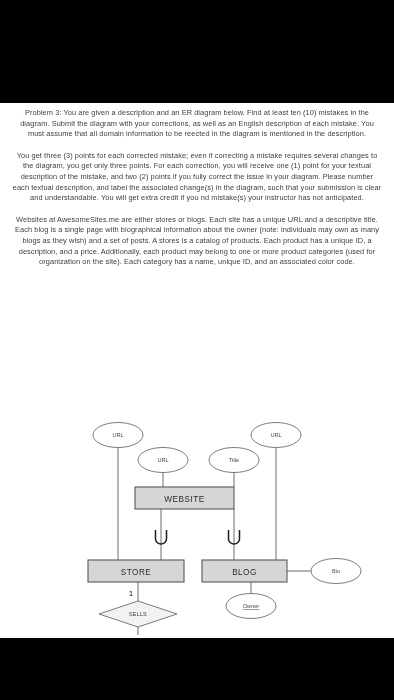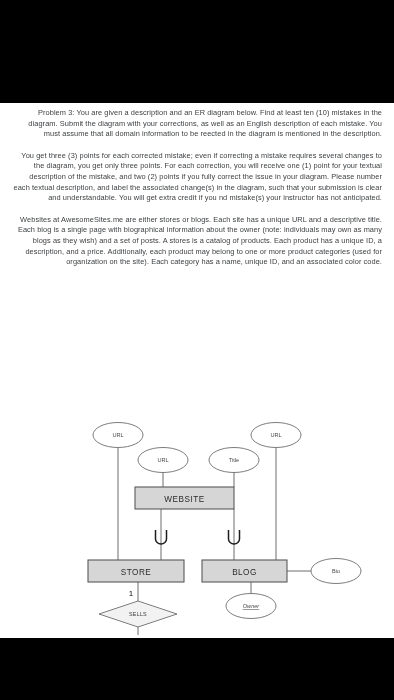--- a/index.html
+++ b/index.html
@@ -25,21 +25,21 @@
   .prose {
     position: absolute;
     left: 12px;
     top: 5px;
     width: 370px;
   }
   .para {
     font-size: 7.4px;
     line-height: 10.6px;
     color: #3d4043;
-    text-align: right;
+    text-align: center;
     margin: 0 0 11px 0;
     letter-spacing: 0.01em;
   }
   .diagram-wrap {
     position: absolute;
     left: 0;
     top: 232px;
     width: 314px;
     height: 300px;
     text-decoration: underline;

